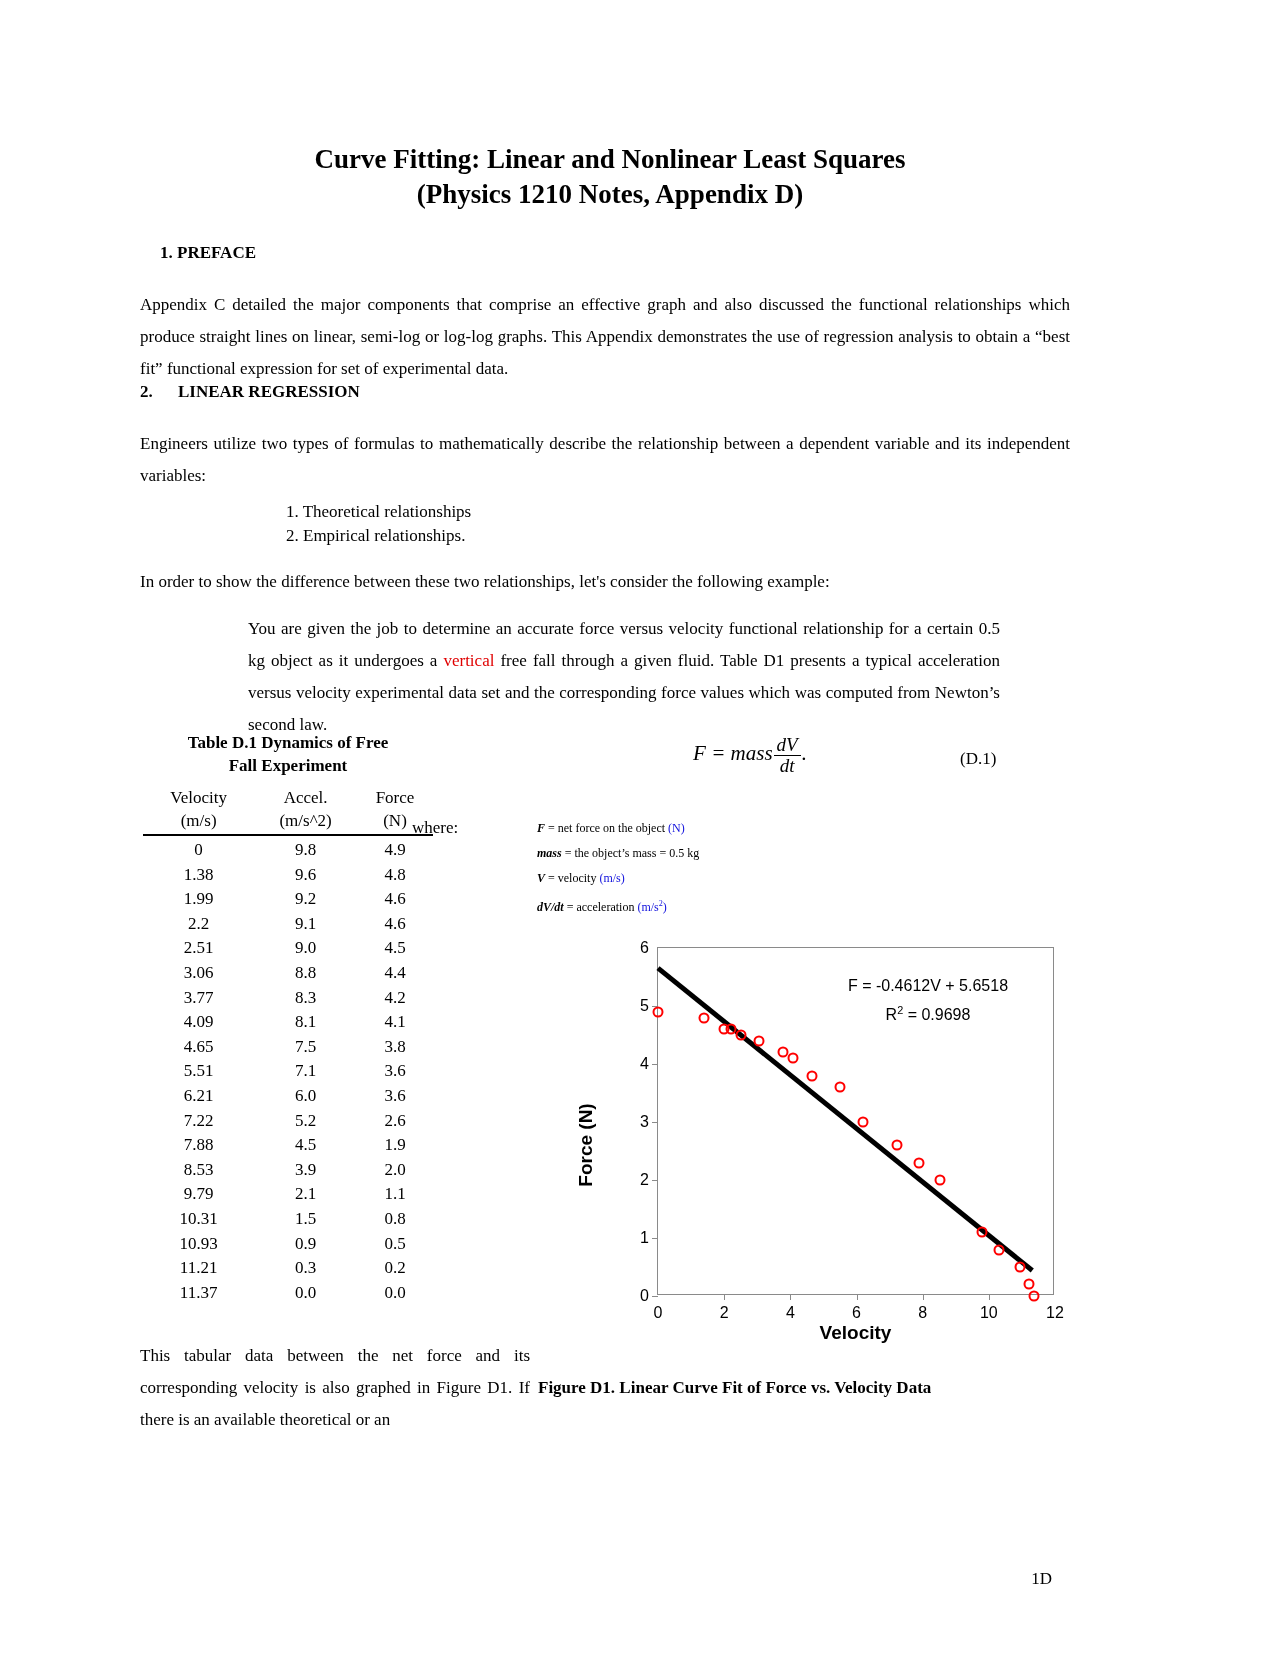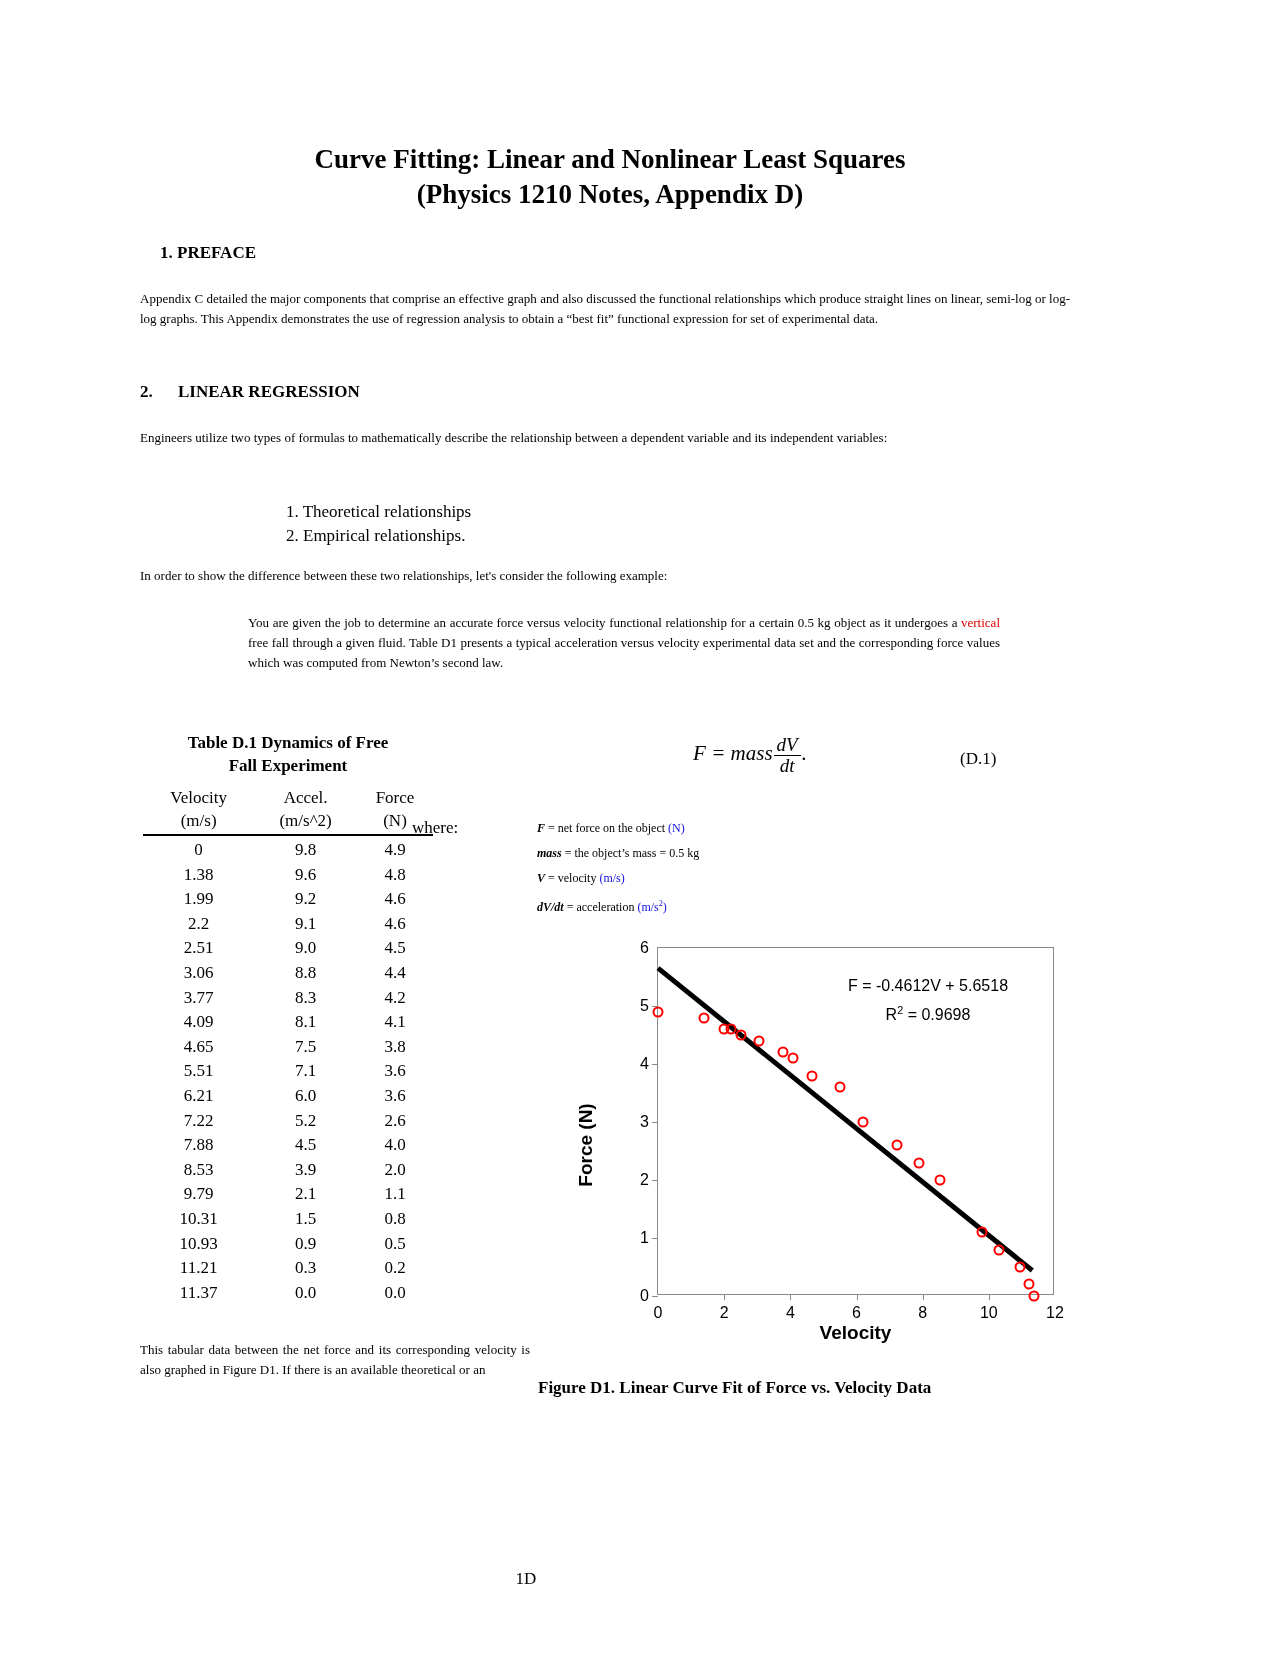--- a/index.html
+++ b/index.html
@@ -38,22 +38,22 @@
     left: 140px;
     font-weight: bold;
     font-size: 17px;
   }
   #preface-heading { top: 243px; margin-left: 20px; }
   #linreg-heading  { top: 382px; }
   #linreg-heading .num { display: inline-block; width: 38px; }
 
   .body-par {
     position: absolute;
-    font-size: 13px;
-    line-height: 20px;
+    font-size: 17px;
+    line-height: 32px;
     text-align: justify;
     text-justify: inter-word;
   }
   #preface-par {
     left: 140px;
     top: 289px;
     width: 930px;
   }
   #engineers-par {
     left: 140px;
@@ -262,21 +262,21 @@
   #closing-par {
     left: 140px;
     top: 1340px;
     width: 390px;
   }
   .footer {
     position: absolute;
     left: 0;
     top: 1569px;
     width: 1052px;
-    text-align: center;
+    text-align: right;
     font-size: 17px;
   }
 </style>
 </head>
 <body>
 
 <div class="page">
 
   <div class="doc-title">
     <span class="title-line">Curve Fitting: Linear and Nonlinear Least Squares</span>
@@ -377,21 +377,21 @@
             <td>3.6</td>
           </tr>
           <tr>
             <td>7.22</td>
             <td>5.2</td>
             <td>2.6</td>
           </tr>
           <tr>
             <td>7.88</td>
             <td>4.5</td>
-            <td>4.0</td>
+            <td>1.9</td>
           </tr>
           <tr>
             <td>8.53</td>
             <td>3.9</td>
             <td>2.0</td>
           </tr>
           <tr>
             <td>9.79</td>
             <td>2.1</td>
             <td>1.1</td>

